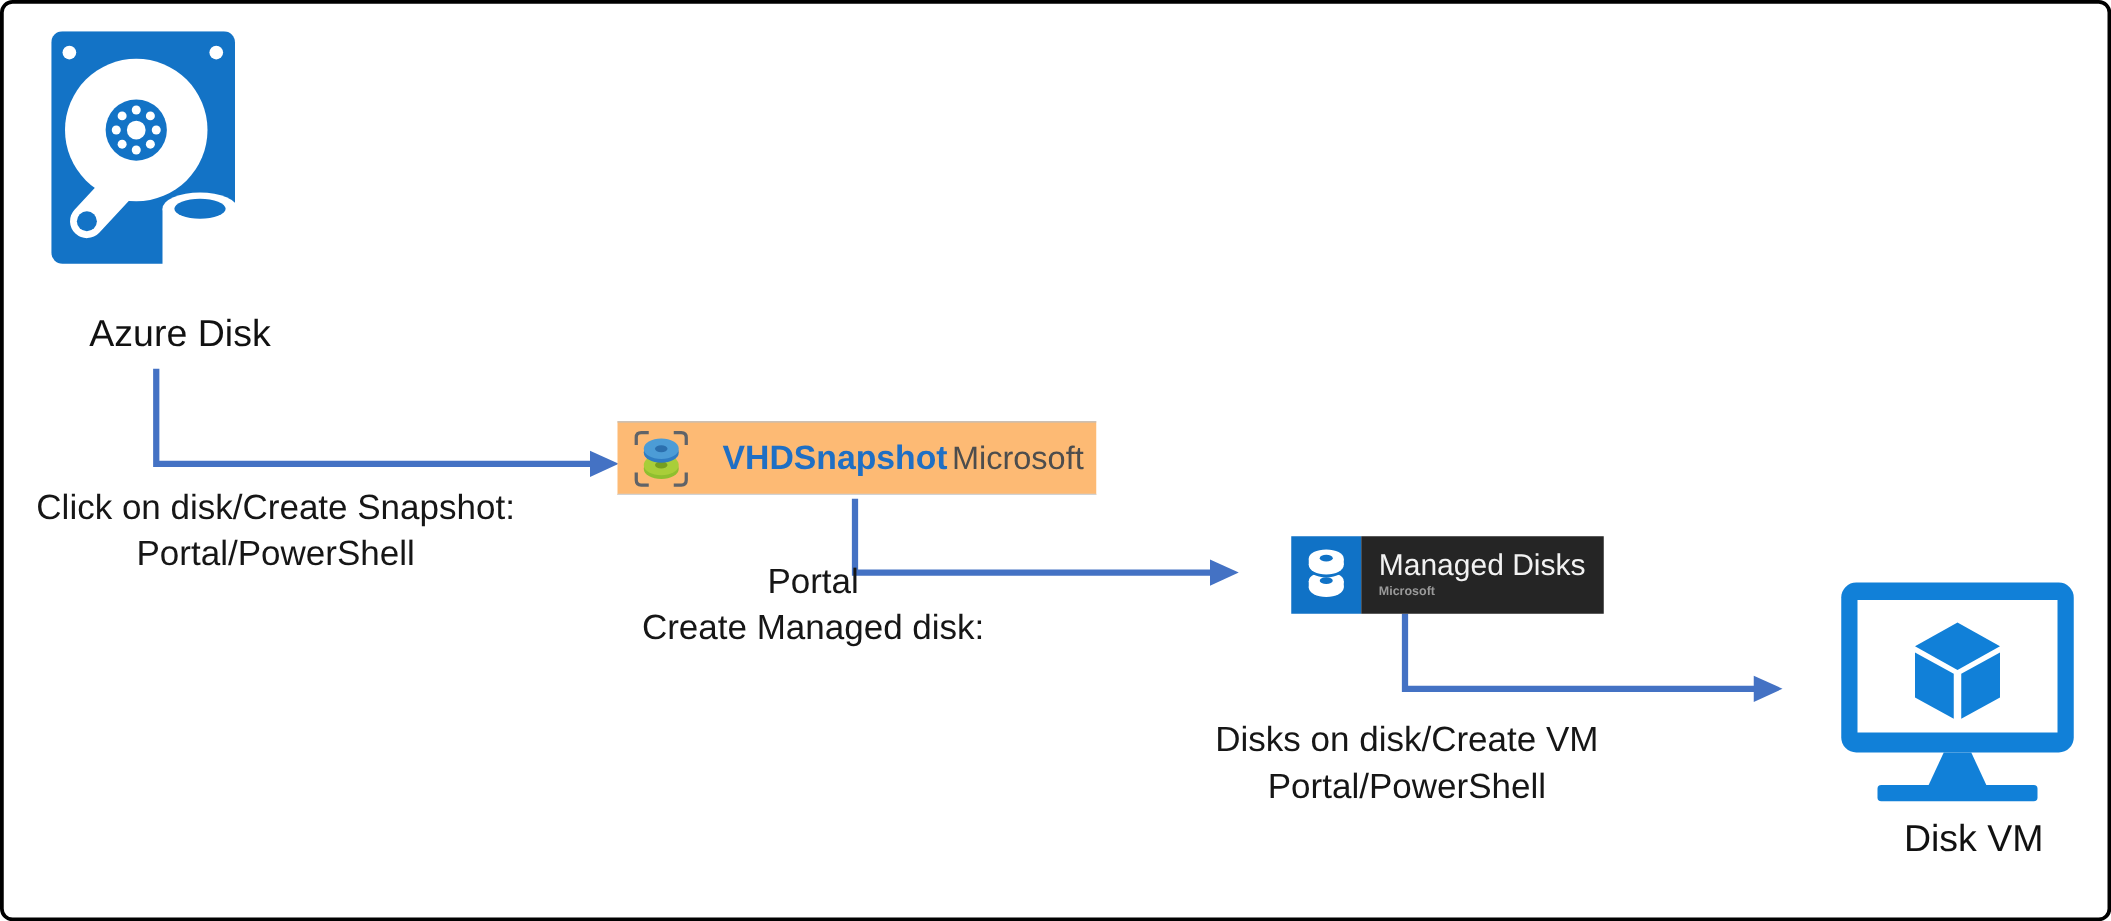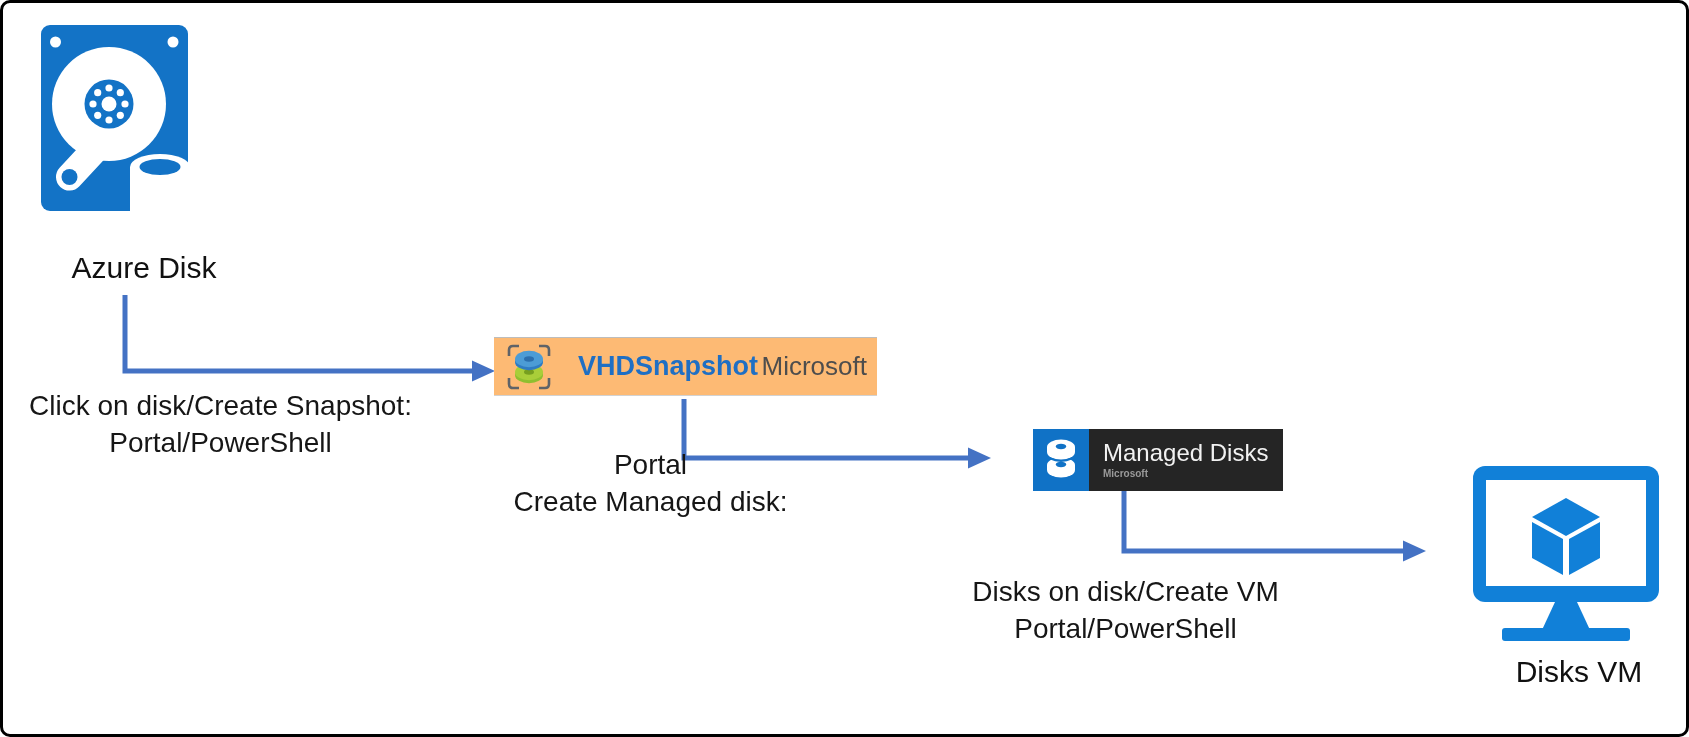--- a/index.html
+++ b/index.html
@@ -214,15 +214,15 @@
     <rect x="2" y="2" width="186" height="136" rx="12" fill="#1180d8"></rect>
     <rect x="15" y="16" width="160" height="106" fill="#ffffff"></rect>
     <g fill="#1180d8">
       <polygon points="95,34 129,53 95,72 61,53"></polygon>
       <polygon points="61,58 92,75 92,111 61,94"></polygon>
       <polygon points="98,75 129,58 129,94 98,111"></polygon>
     </g>
     <polygon points="84,138 106,138 119,166 71,166" fill="#1180d8"></polygon>
     <rect x="31" y="164" width="128" height="13" rx="3" fill="#1180d8"></rect>
   </svg>
-  <div class="abs node-label" style="left:1476px; top:652px; width:200px;">Disks VM</div>
+  <div class="abs node-label" style="left:1476px; top:652px; width:200px;">Disk VM</div>
 
 </div>
 
 </body></html>

